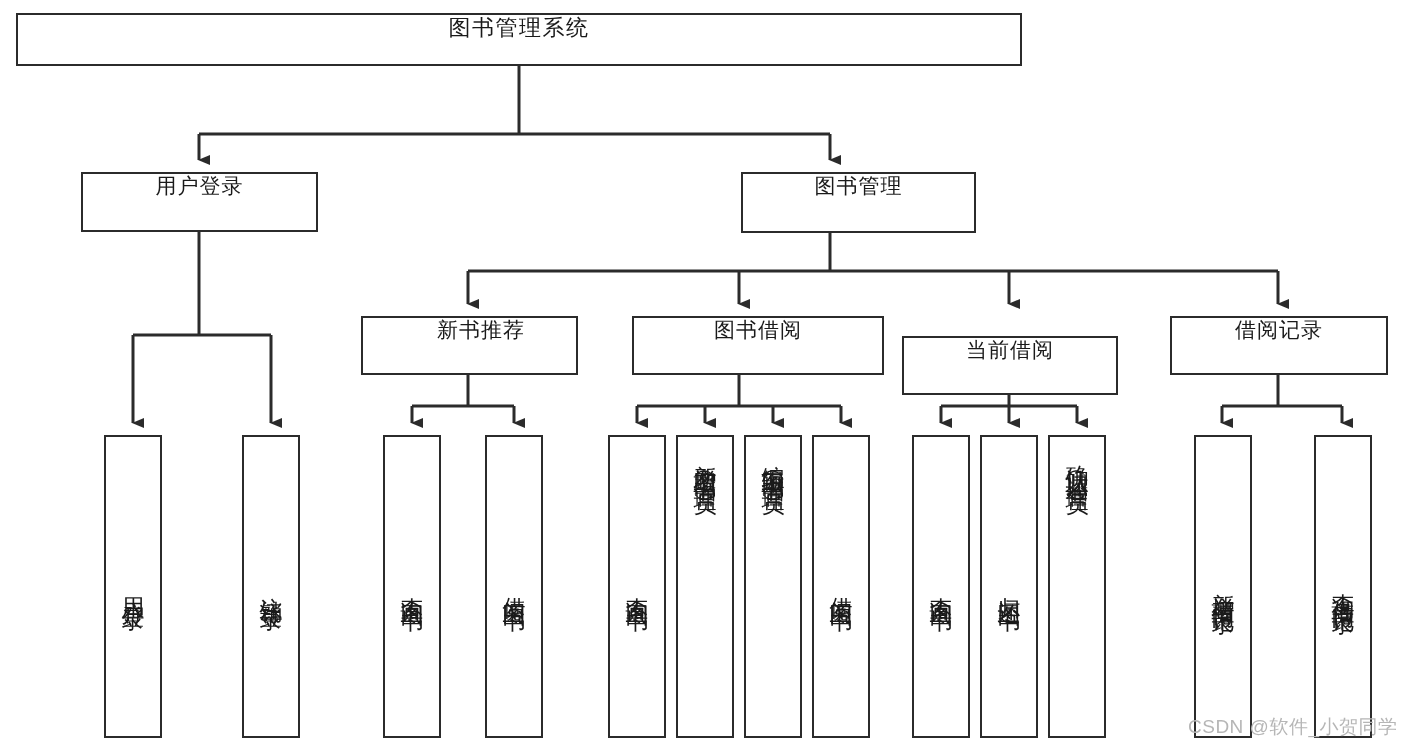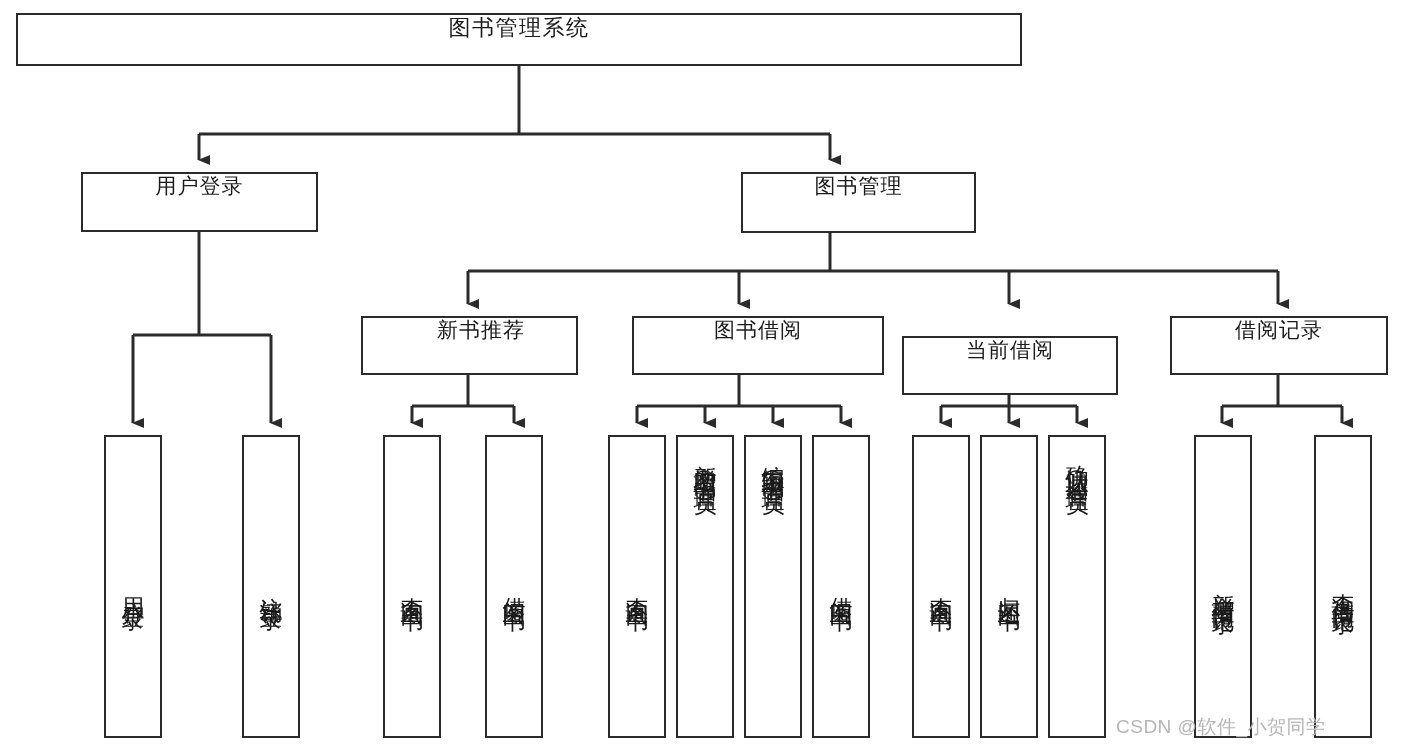--- a/index.html
+++ b/index.html
@@ -61,21 +61,21 @@
     line-height: 1;
     white-space: nowrap;
   }
   
   .node.v.short {
     padding-top: 0;
     align-items: center;
   }
   .watermark {
     position: absolute;
-    left: 1116px;
+    left: 1188px;
     top: 714px;
     font-size: 19px;
     color: #b6b6b6;
     letter-spacing: 0.5px;
     white-space: nowrap;
   }
 </style>
 </head>
 <body>
 

